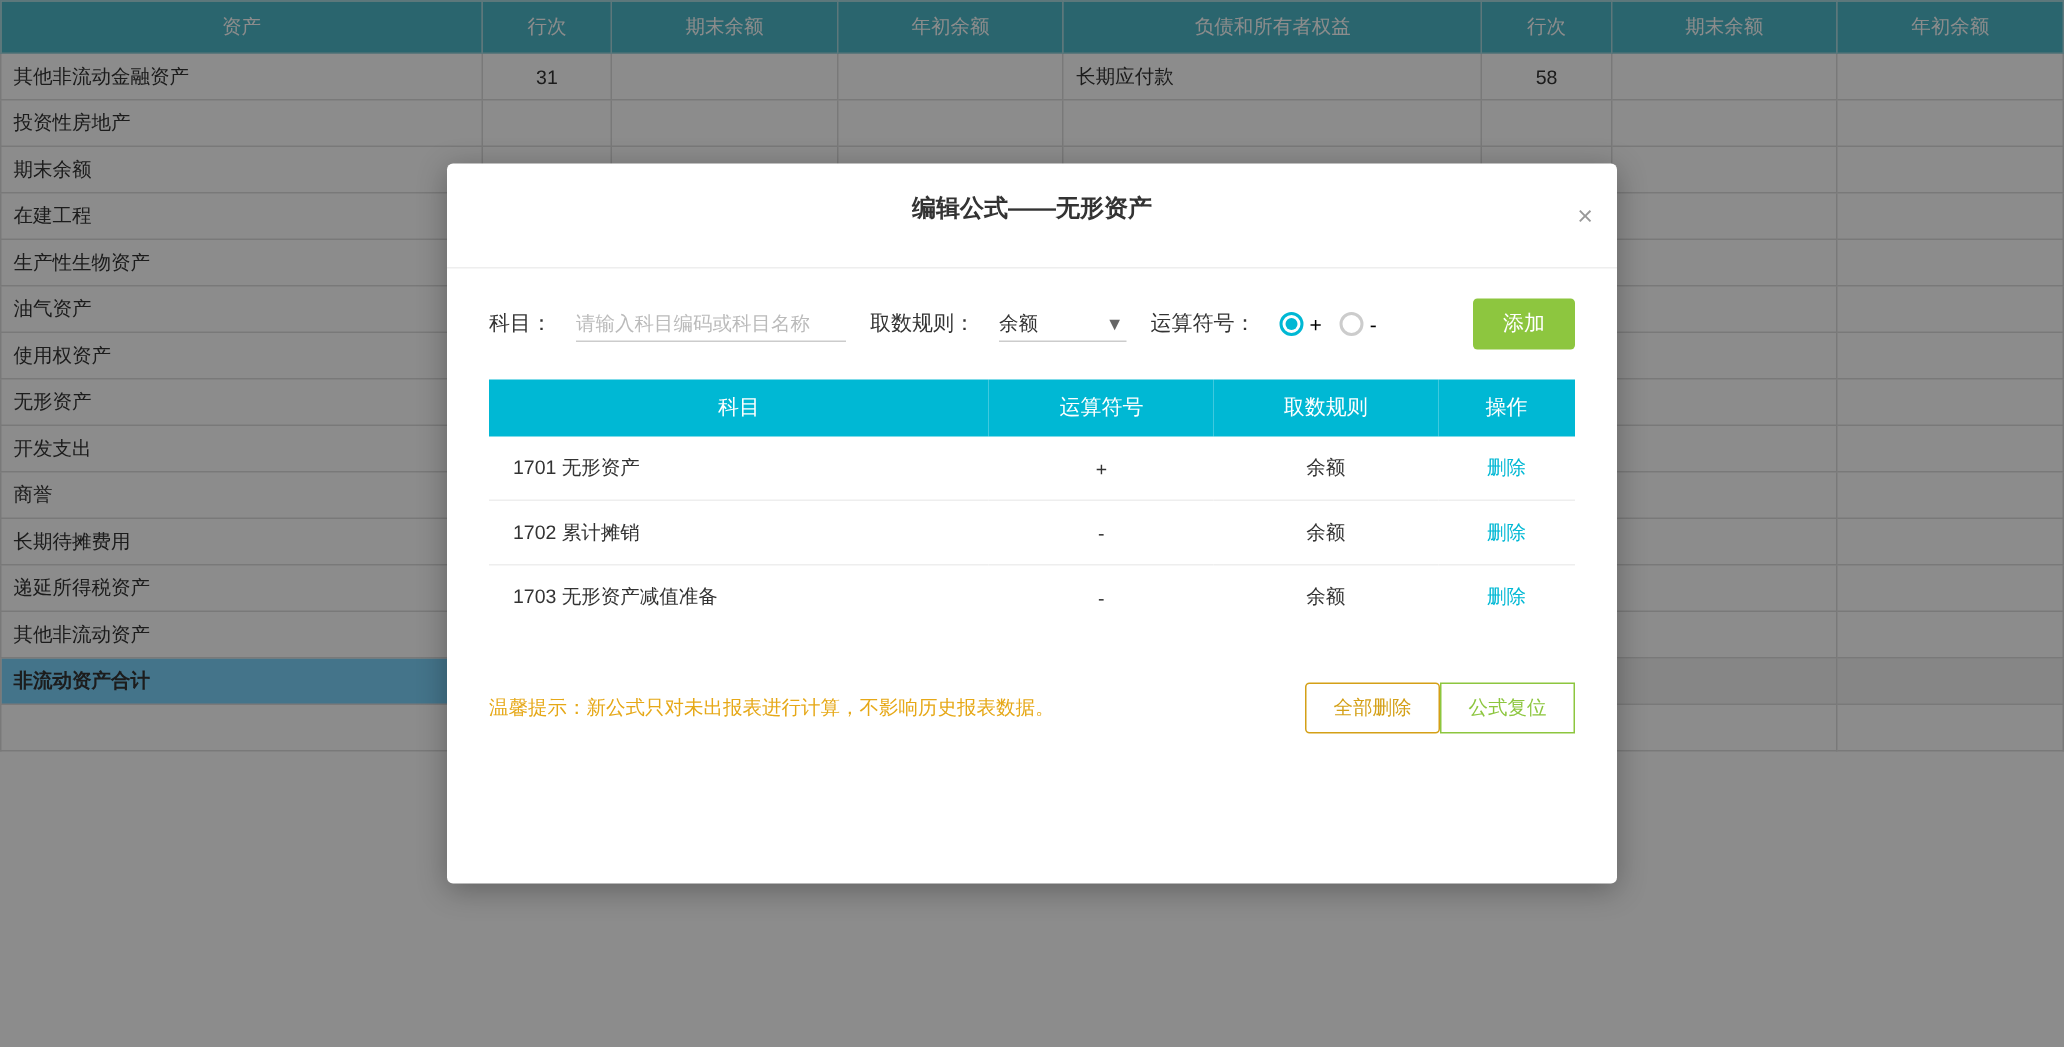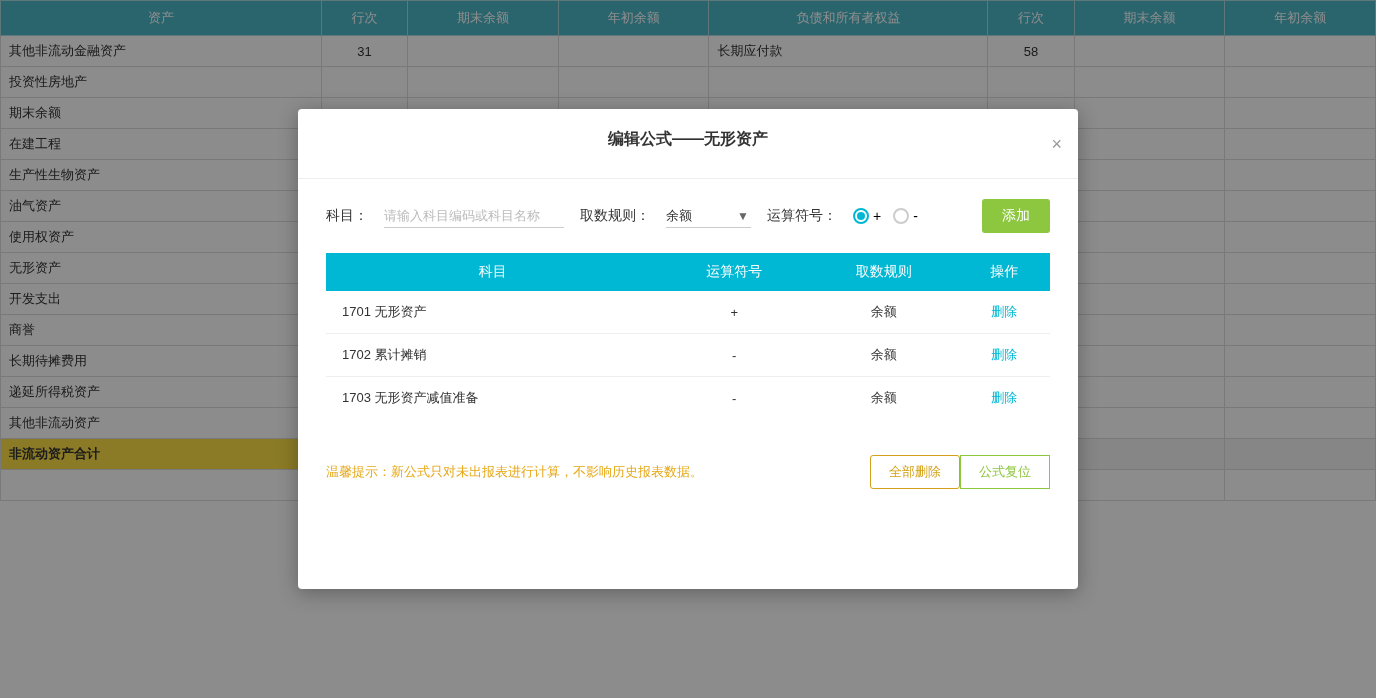--- a/index.html
+++ b/index.html
@@ -419,21 +419,21 @@
     <td class="left-col" style="">其他非流动资产</td>
     <td style=""></td>
     <td style=""></td>
     <td style=""></td>
     <td class="left-col" style=""></td>
     <td style=""></td>
     <td style=""></td>
     <td style=""></td>
   </tr>
         <tr>
-    <td class="left-col" style="font-weight:bold;background:#fde047;">非流动资产合计</td>
+    <td class="left-col" style="font-weight:bold;background:#7dd3fc;">非流动资产合计</td>
     <td style="font-weight:bold;background:#f5f5f5;">35</td>
     <td style="font-weight:bold;background:#f5f5f5;"></td>
     <td style="font-weight:bold;background:#f5f5f5;"></td>
     <td class="left-col" style="font-weight:bold;background:#f5f5f5;">减：库存股</td>
     <td style="font-weight:bold;background:#f5f5f5;">71</td>
     <td style="font-weight:bold;background:#f5f5f5;"></td>
     <td style="font-weight:bold;background:#f5f5f5;"></td>
   </tr>
         <tr>
     <td class="left-col" style=""></td>

